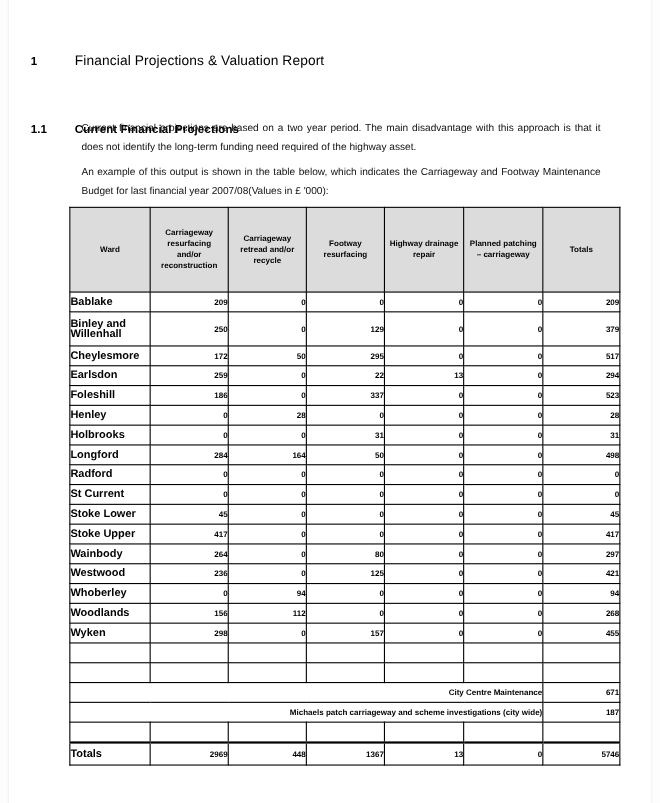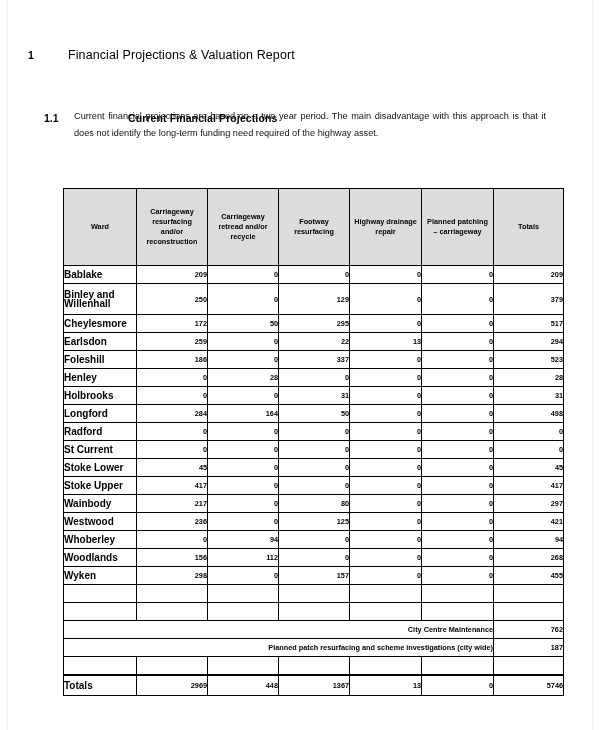--- a/index.html
+++ b/index.html
@@ -32,21 +32,21 @@
     border-left: 1px solid #f0f0f0;
   }
 
   
   .heading-row {
     position: absolute;
     display: flex;
     align-items: baseline;
   }
   .h1-row { left: 28px; top: 48px; }
-  .h2-row { left: 44px; top: 80px; gap: 44px; }
+  .h2-row { left: 28px; top: 80px; }
 
   .num {
     font-weight: bold;
     font-size: 10.5px;
     color: #000;
     width: 40px;
     flex: 0 0 40px;
   }
   .h1-title {
     font-weight: normal;
@@ -144,20 +144,21 @@
     <span class="num">1</span>
     <span class="h1-title">Financial Projections &amp; Valuation Report</span>
   </div>
 
   <div class="heading-row h2-row">
     <span class="num">1.1</span>
     <span class="h2-title">Current Financial Projections</span>
   </div>
 
   <div class="para para-1">Current financial projections are based on a two year period. The main disadvantage with this approach is that it does not identify the long-term funding need required of the highway asset.</div>
+  <div class="para para-2">An example of this output is shown in the table below, which indicates the Carriageway and Footway Maintenance Budget for last financial year 2007/08(Values in £ '000):</div>
 
   <table class="budget-table">
     <colgroup>
       <col class="colgroup-w1">
         <col class="colgroup-w2">
         <col class="colgroup-w3">
       <col class="colgroup-w4">
         <col class="colgroup-w5">
         <col class="colgroup-w6">
       <col class="colgroup-w7">
@@ -291,21 +292,21 @@
         <td class="c-num">417</td>
         <td class="c-num">0</td>
         <td class="c-num">0</td>
         <td class="c-num">0</td>
         <td class="c-num">0</td>
         <td class="c-num">417</td>
       </tr>
 
       <tr>
         <td class="c-ward">Wainbody</td>
-        <td class="c-num">217</td>
+        <td class="c-num">264</td>
         <td class="c-num">0</td>
         <td class="c-num">80</td>
         <td class="c-num">0</td>
         <td class="c-num">0</td>
         <td class="c-num">297</td>
       </tr>
 
       <tr>
         <td class="c-ward">Westwood</td>
         <td class="c-num">236</td>
@@ -360,24 +361,24 @@
         <td class="blank"></td>
         <td class="blank"></td>
         <td class="blank"></td>
         <td class="blank"></td>
         <td class="blank"></td>
         <td class="blank"></td>
       </tr>
 
       <tr>
         <td class="c-span-label" colspan="6">City Centre Maintenance</td>
-        <td class="c-num">762</td>
-      </tr>
-      <tr>
-        <td class="c-span-label" colspan="6">Planned patch resurfacing and scheme investigations (city wide)</td>
+        <td class="c-num">671</td>
+      </tr>
+      <tr>
+        <td class="c-span-label" colspan="6">Michaels patch carriageway and scheme investigations (city wide)</td>
         <td class="c-num">187</td>
       </tr>
 
       <tr class="row-blank">
         <td class="blank"></td>
         <td class="blank"></td>
         <td class="blank"></td>
         <td class="blank"></td>
         <td class="blank"></td>
         <td class="blank"></td>

